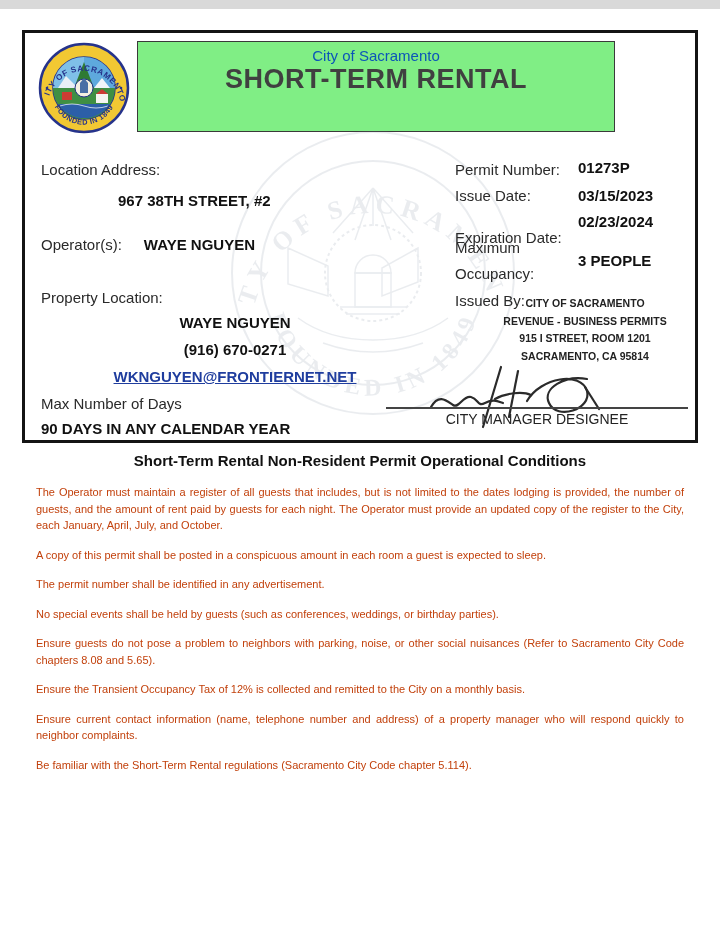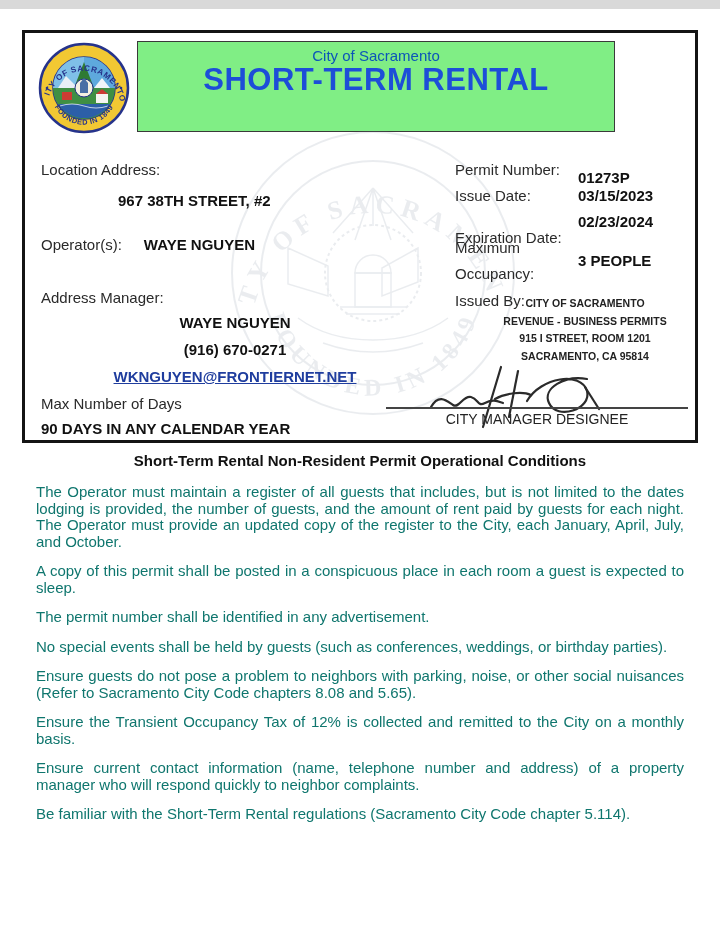--- a/index.html
+++ b/index.html
@@ -34,23 +34,23 @@
     border: 1px solid #3a3a3a;
     text-align: center;
   }
   .banner-city {
     margin-top: 5px;
     font-size: 15px;
     font-weight: 500;
     color: #0c55b8;
   }
   .banner-title {
-    font-size: 31px;
+    font-size: 27px;
     font-weight: bold;
-    color: #1d4ed8;
+    color: #404040;
     line-height: 31px;
     letter-spacing: 0.5px;
   }
   .watermark {
     position: absolute; left: 203px; top: 95px;
     width: 290px; height: 290px;
     opacity: 0.14;
     pointer-events: none;
   }
   .lbl { font-size: 15px; color: #2a2a2a; }
@@ -83,21 +83,21 @@
   }
   
   .conditions {
     position: absolute; left: 36px; top: 452px; width: 648px;
   }
   .conditions-heading {
     text-align: center; font-size: 15px; font-weight: bold; color: #111;
     margin-bottom: 15px;
   }
   .conditions p {
-    font-size: 15px; line-height: 16.5px; color: #0f766e;
+    font-size: 11px; line-height: 16.5px; color: #c2410c;
     text-align: justify; text-align-last: left;
     margin-bottom: 13px;
     margin-top: 7px;
   }
 </style>
 </head>
 <body>
 
 <div class="page">
   <div class="top-strip"></div>
@@ -169,33 +169,33 @@
       </text>
     </svg>
 
     <div class="lbl loc-label">Location Address:</div>
     <div class="val loc-value">967 38TH STREET, #2</div>
 
     <div class="op-row">
       <span class="lbl">Operator(s):</span><span class="val">WAYE NGUYEN</span>
     </div>
 
-    <div class="lbl pm-label">Address Manager:</div>
+    <div class="lbl pm-label">Property Location:</div>
 
     <div class="pm-block">
       <div class="val line">WAYE NGUYEN</div>
       <div class="val line">(916) 670-0271</div>
       <div class="line"><a class="email-link">WKNGUYEN@FRONTIERNET.NET</a></div>
     </div>
 
     <div class="lbl maxdays-label">Max Number of Days</div>
     <div class="val maxdays-value">90 DAYS IN ANY CALENDAR YEAR</div>
 
     <div class="lbl r-label" style="top:128px">Permit Number:</div>
-    <div class="val r-value" style="top:136px">01273P</div>
+    <div class="val r-value" style="top:126px">01273P</div>
 
     <div class="lbl r-label" style="top:154px">Issue Date:</div>
     <div class="val r-value" style="top:154px">03/15/2023</div>
 
     <div class="lbl r-label" style="top:196px">Expiration Date:</div>
     <div class="val r-value" style="top:180px">02/23/2024</div>
 
     <div class="lbl r-label" style="top:206px">Maximum</div>
     <div class="lbl r-label" style="top:232px">Occupancy:</div>
     <div class="val r-value" style="top:219px">3 PEOPLE</div>
@@ -219,21 +219,21 @@
         <path d="M162,28 l14,22"></path>
       </g>
     </svg>
     <div class="signature-line"></div>
     <div class="signature-title">CITY MANAGER DESIGNEE</div>
   </div>
 
   <div class="conditions">
     <div class="conditions-heading">Short-Term Rental Non-Resident Permit Operational Conditions</div>
     <p>The Operator must maintain a register of all guests that includes, but is not limited to the dates lodging is provided, the number of guests, and the amount of rent paid by guests for each night. The Operator must provide an updated copy of the register to the City, each January, April, July, and October.</p>
-    <p>A copy of this permit shall be posted in a conspicuous place in each room a guest is expected to sleep.</p>
+    <p>A copy of this permit shall be posted in a conspicuous amount in each room a guest is expected to sleep.</p>
     <p>The permit number shall be identified in any advertisement.</p>
     <p>No special events shall be held by guests (such as conferences, weddings, or birthday parties).</p>
     <p>Ensure guests do not pose a problem to neighbors with parking, noise, or other social nuisances (Refer to Sacramento City Code chapters 8.08 and 5.65).</p>
     <p>Ensure the Transient Occupancy Tax of 12% is collected and remitted to the City on a monthly basis.</p>
     <p>Ensure current contact information (name, telephone number and address) of a property manager who will respond quickly to neighbor complaints.</p>
     <p>Be familiar with the Short-Term Rental regulations (Sacramento City Code chapter 5.114).</p>
   </div>
 </div>
 
 </body></html>

